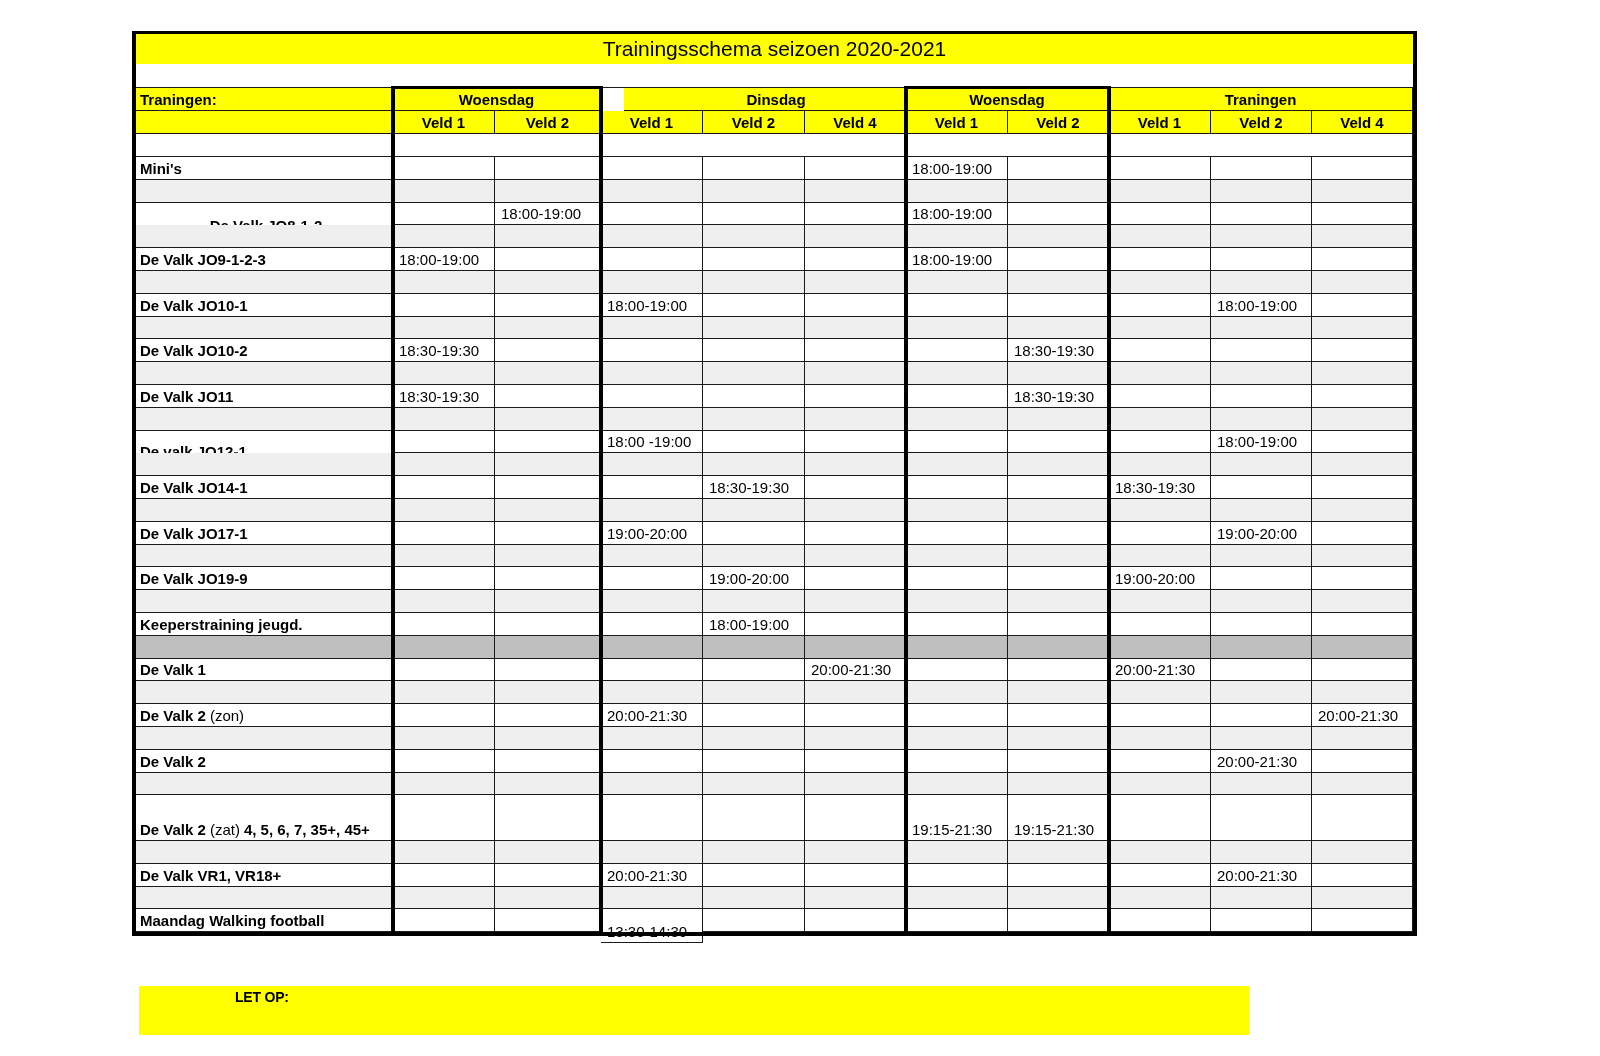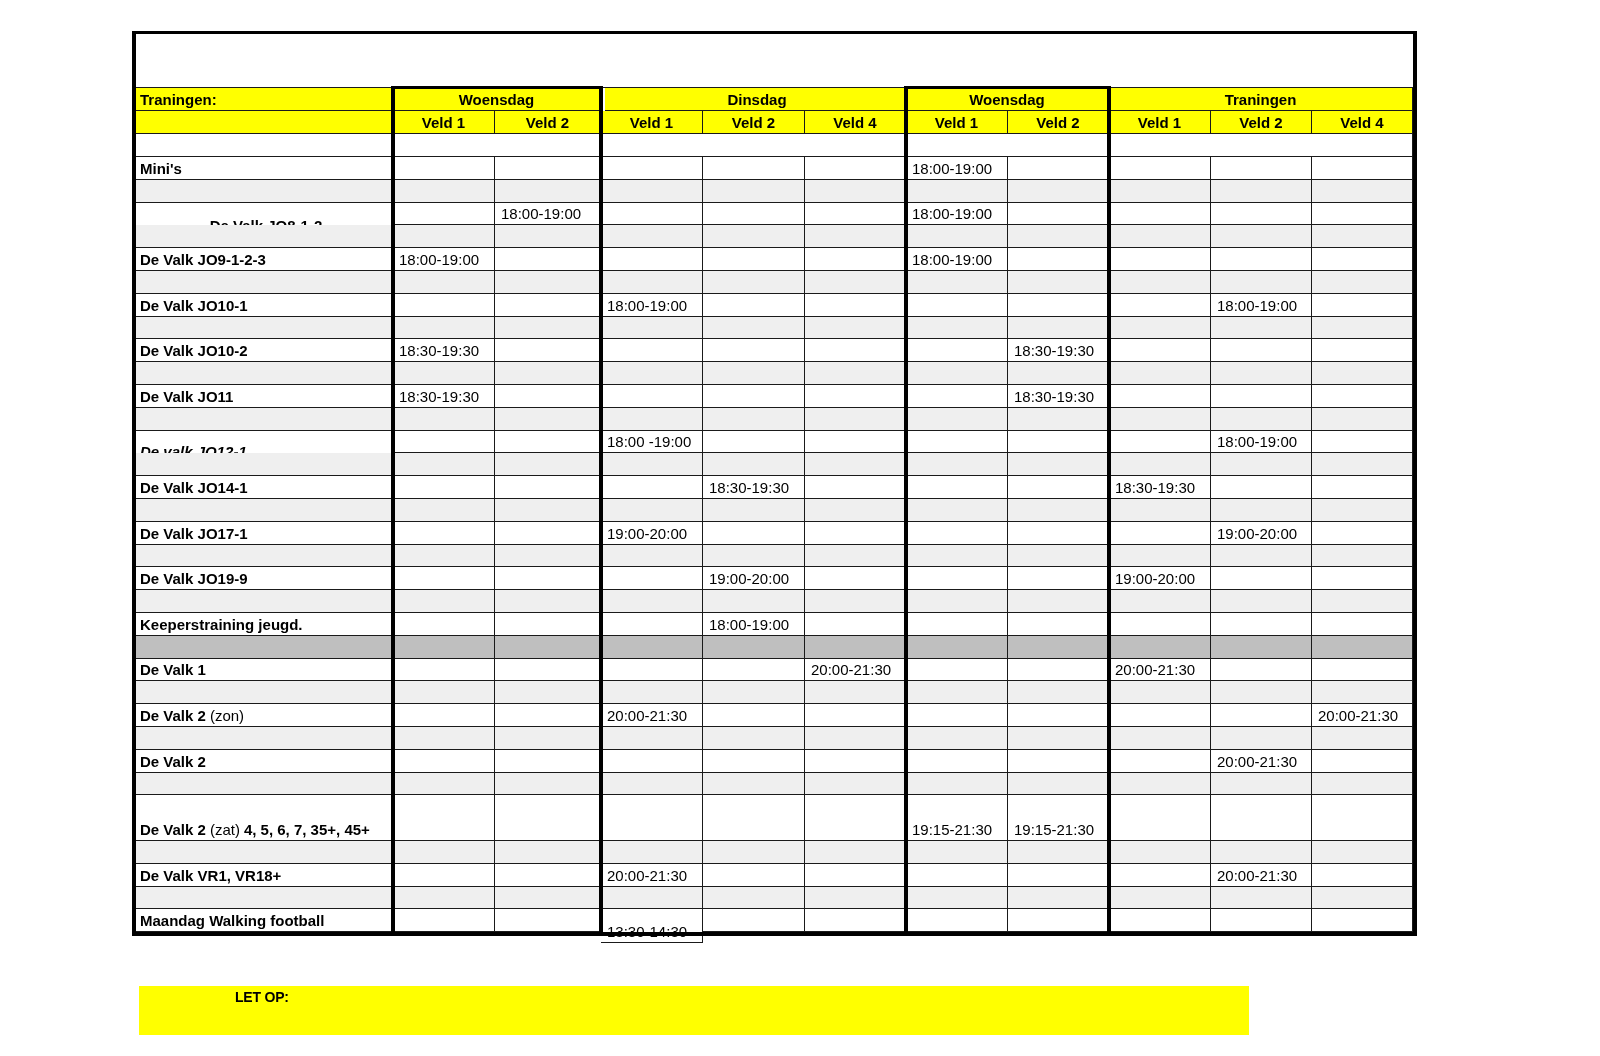--- a/index.html
+++ b/index.html
@@ -18,25 +18,26 @@
   .title { position:absolute; left:136px; top:33px; width:1277px; height:31px; background:#ffff00;
            display:flex; align-items:center; justify-content:center; font-size:21px; }
   .thick { position:absolute; background:#000; }
   .note { position:absolute; left:139px; top:986px; width:1110px; height:49px; background:#ffff00; }
   .note span { position:absolute; font-weight:bold; font-size:13px; font-family:"Liberation Sans Narrow","Liberation Sans",sans-serif; letter-spacing:-0.2px; }
 </style>
 </head>
 <body>
 
 <div id="sheet">
+  <div class="title">Trainingsschema seizoen 2020-2021</div>
   <div id="grid">
       <div class="cell white" style="left: 136px; top: 64px; width: 1277px; height: 24px; border-right: none;"></div>
       <div class="cell yellow lbl" style="left: 136px; top: 88px; width: 257px; height: 23px;">Traningen:</div>
       <div class="cell yellow hdr" style="left: 393px; top: 88px; width: 208px; height: 23px;">Woensdag</div>
-      <div class="cell yellow hdr" style="left: 605px; top: 88px; width: 305px; height: 23px;">Dinsdag</div>
+      <div class="cell yellow hdr" style="left: 624px; top: 88px; width: 305px; height: 23px;">Dinsdag</div>
       <div class="cell yellow hdr" style="left: 906px; top: 88px; width: 203px; height: 23px;">Woensdag</div>
       <div class="cell yellow hdr" style="left: 1109px; top: 88px; width: 304px; height: 23px;">Traningen</div>
       <div class="cell yellow" style="left: 136px; top: 111px; width: 257px; height: 23px;"></div>
       <div class="cell yellow hdr" style="left: 393px; top: 111px; width: 102px; height: 23px;">Veld 1</div>
       <div class="cell yellow hdr" style="left: 495px; top: 111px; width: 106px; height: 23px;">Veld 2</div>
       <div class="cell yellow hdr" style="left: 601px; top: 111px; width: 102px; height: 23px;">Veld 1</div>
       <div class="cell yellow hdr" style="left: 703px; top: 111px; width: 102px; height: 23px;">Veld 2</div>
       <div class="cell yellow hdr" style="left: 805px; top: 111px; width: 101px; height: 23px;">Veld 4</div>
       <div class="cell yellow hdr" style="left: 906px; top: 111px; width: 102px; height: 23px;">Veld 1</div>
       <div class="cell yellow hdr" style="left: 1008px; top: 111px; width: 101px; height: 23px;">Veld 2</div>
@@ -185,21 +186,21 @@
       <div class="cell grey" style="left: 393px; top: 407.8px; width: 102px; height: 22.8px;"></div>
       <div class="cell grey" style="left: 495px; top: 407.8px; width: 106px; height: 22.8px;"></div>
       <div class="cell grey" style="left: 601px; top: 407.8px; width: 102px; height: 22.8px;"></div>
       <div class="cell grey" style="left: 703px; top: 407.8px; width: 102px; height: 22.8px;"></div>
       <div class="cell grey" style="left: 805px; top: 407.8px; width: 101px; height: 22.8px;"></div>
       <div class="cell grey" style="left: 906px; top: 407.8px; width: 102px; height: 22.8px;"></div>
       <div class="cell grey" style="left: 1008px; top: 407.8px; width: 101px; height: 22.8px;"></div>
       <div class="cell grey" style="left: 1109px; top: 407.8px; width: 102px; height: 22.8px;"></div>
       <div class="cell grey" style="left: 1211px; top: 407.8px; width: 101px; height: 22.8px;"></div>
       <div class="cell grey" style="left: 1312px; top: 407.8px; width: 101px; height: 22.8px;"></div>
-      <div class="cell white lbl" style="left: 136px; top: 430.6px; width: 257px; height: 32px; font-style: italic;">
+      <div class="cell white lbl" style="left: 136px; top: 430.6px; width: 257px; height: 32px;">
         <span>De valk JO12-1</span>
       </div>
       <div class="cell white" style="left: 393px; top: 430.6px; width: 102px; height: 22.8px;"></div>
       <div class="cell white" style="left: 495px; top: 430.6px; width: 106px; height: 22.8px;"></div>
       <div class="cell white" style="left: 601px; top: 430.6px; width: 102px; height: 22.8px;">18:00 -19:00</div>
       <div class="cell white" style="left: 703px; top: 430.6px; width: 102px; height: 22.8px;"></div>
       <div class="cell white" style="left: 805px; top: 430.6px; width: 101px; height: 22.8px;"></div>
       <div class="cell white" style="left: 906px; top: 430.6px; width: 102px; height: 22.8px;"></div>
       <div class="cell white" style="left: 1008px; top: 430.6px; width: 101px; height: 22.8px;"></div>
       <div class="cell white" style="left: 1109px; top: 430.6px; width: 102px; height: 22.8px;"></div>

